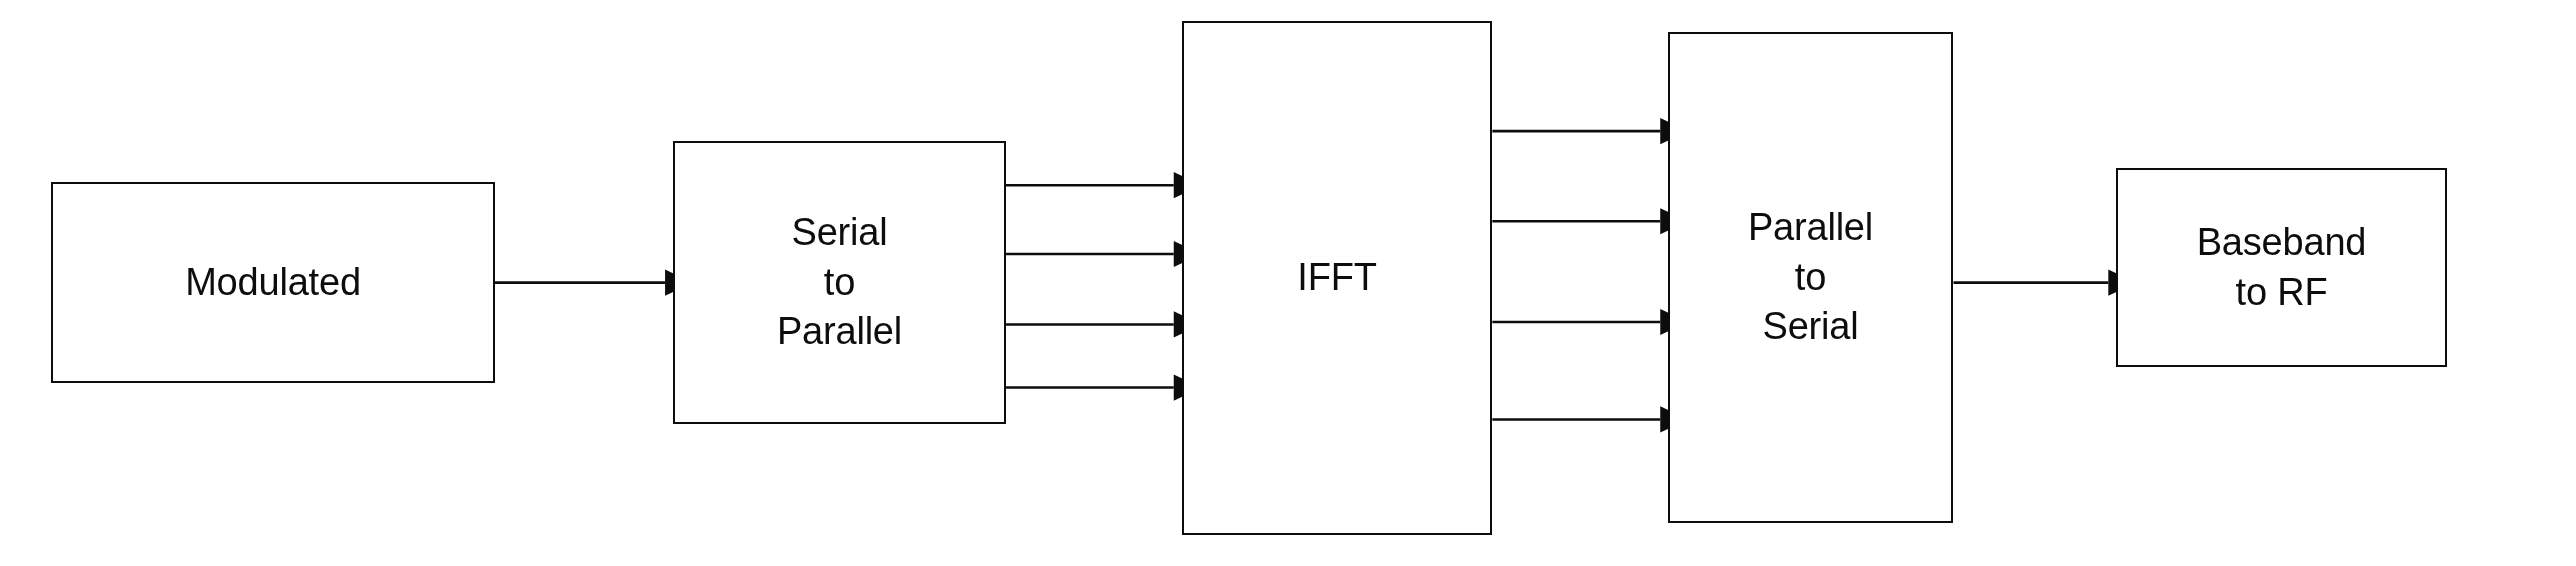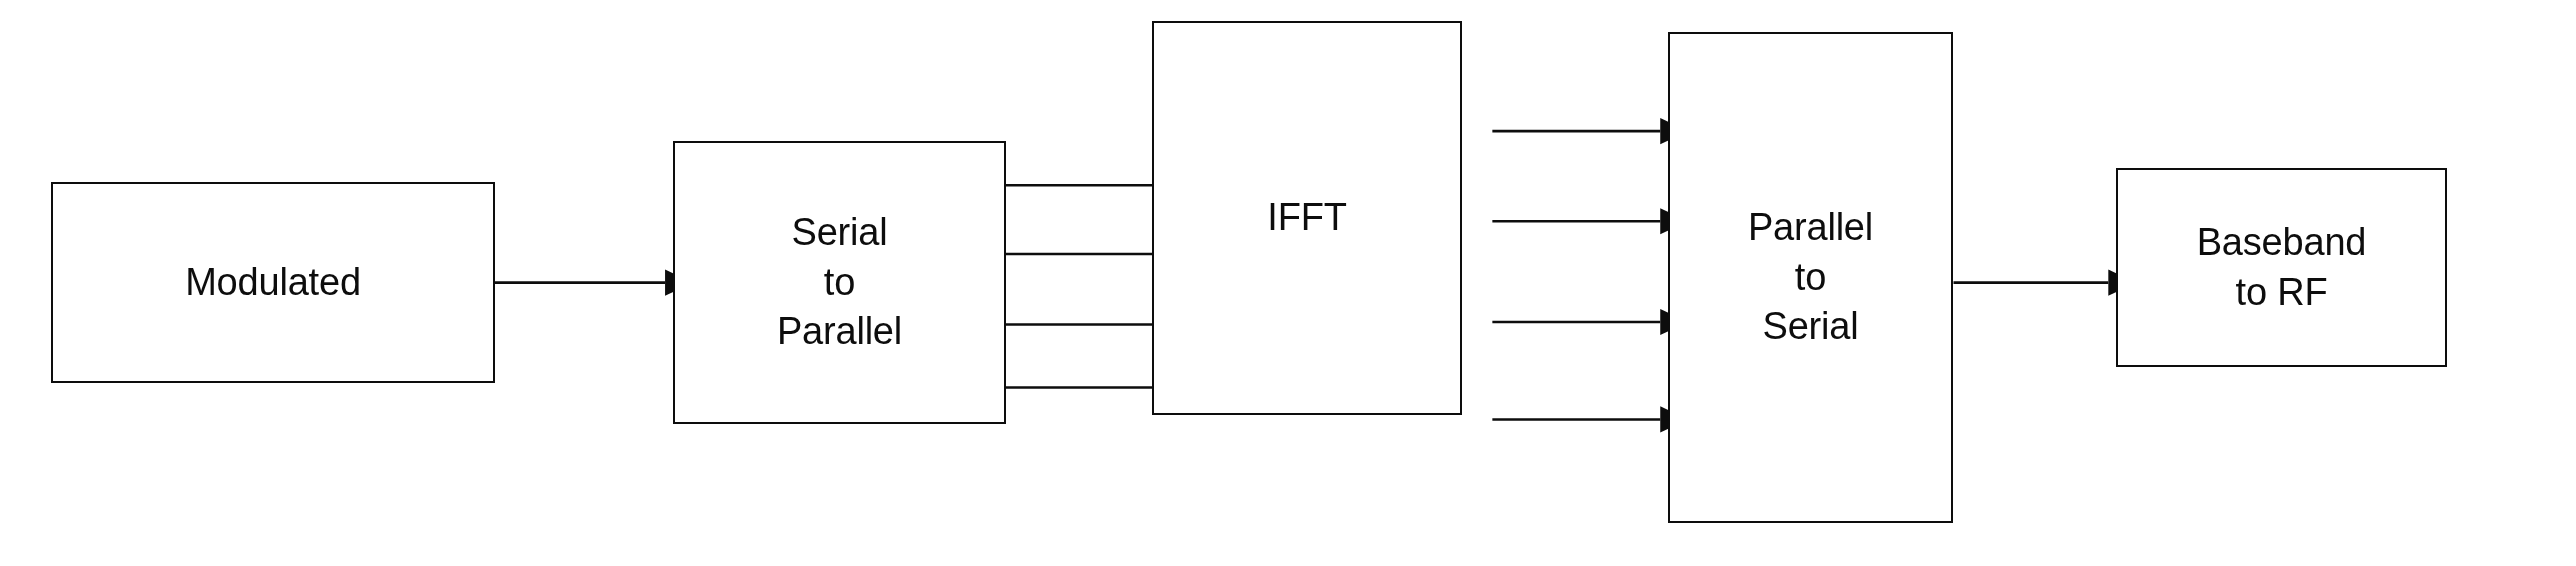--- a/index.html
+++ b/index.html
@@ -34,21 +34,21 @@
     font-weight: 400;
     letter-spacing: -0.2px;
     text-align: center;
     white-space: pre;
   }
   .block .line { display: block; }
 
   
   #blk-modulated      { left: 51px;   top: 182px; width: 444px; height: 201px; }
   #blk-serial-parallel{ left: 673px;  top: 141px; width: 333px; height: 283px; }
-  #blk-ifft           { left: 1152px; top: 21px;  width: 310px; height: 394px; }
+  #blk-ifft           { left: 1182px; top: 21px;  width: 310px; height: 514px; }
   #blk-parallel-serial{ left: 1668px; top: 32px;  width: 285px; height: 491px; }
   #blk-baseband-rf    { left: 2116px; top: 168px; width: 331px; height: 199px; }
 
   
   #connectors {
     position: absolute;
     left: 0; top: 0;
     width: 2576px;
     height: 567px;
     pointer-events: none;

